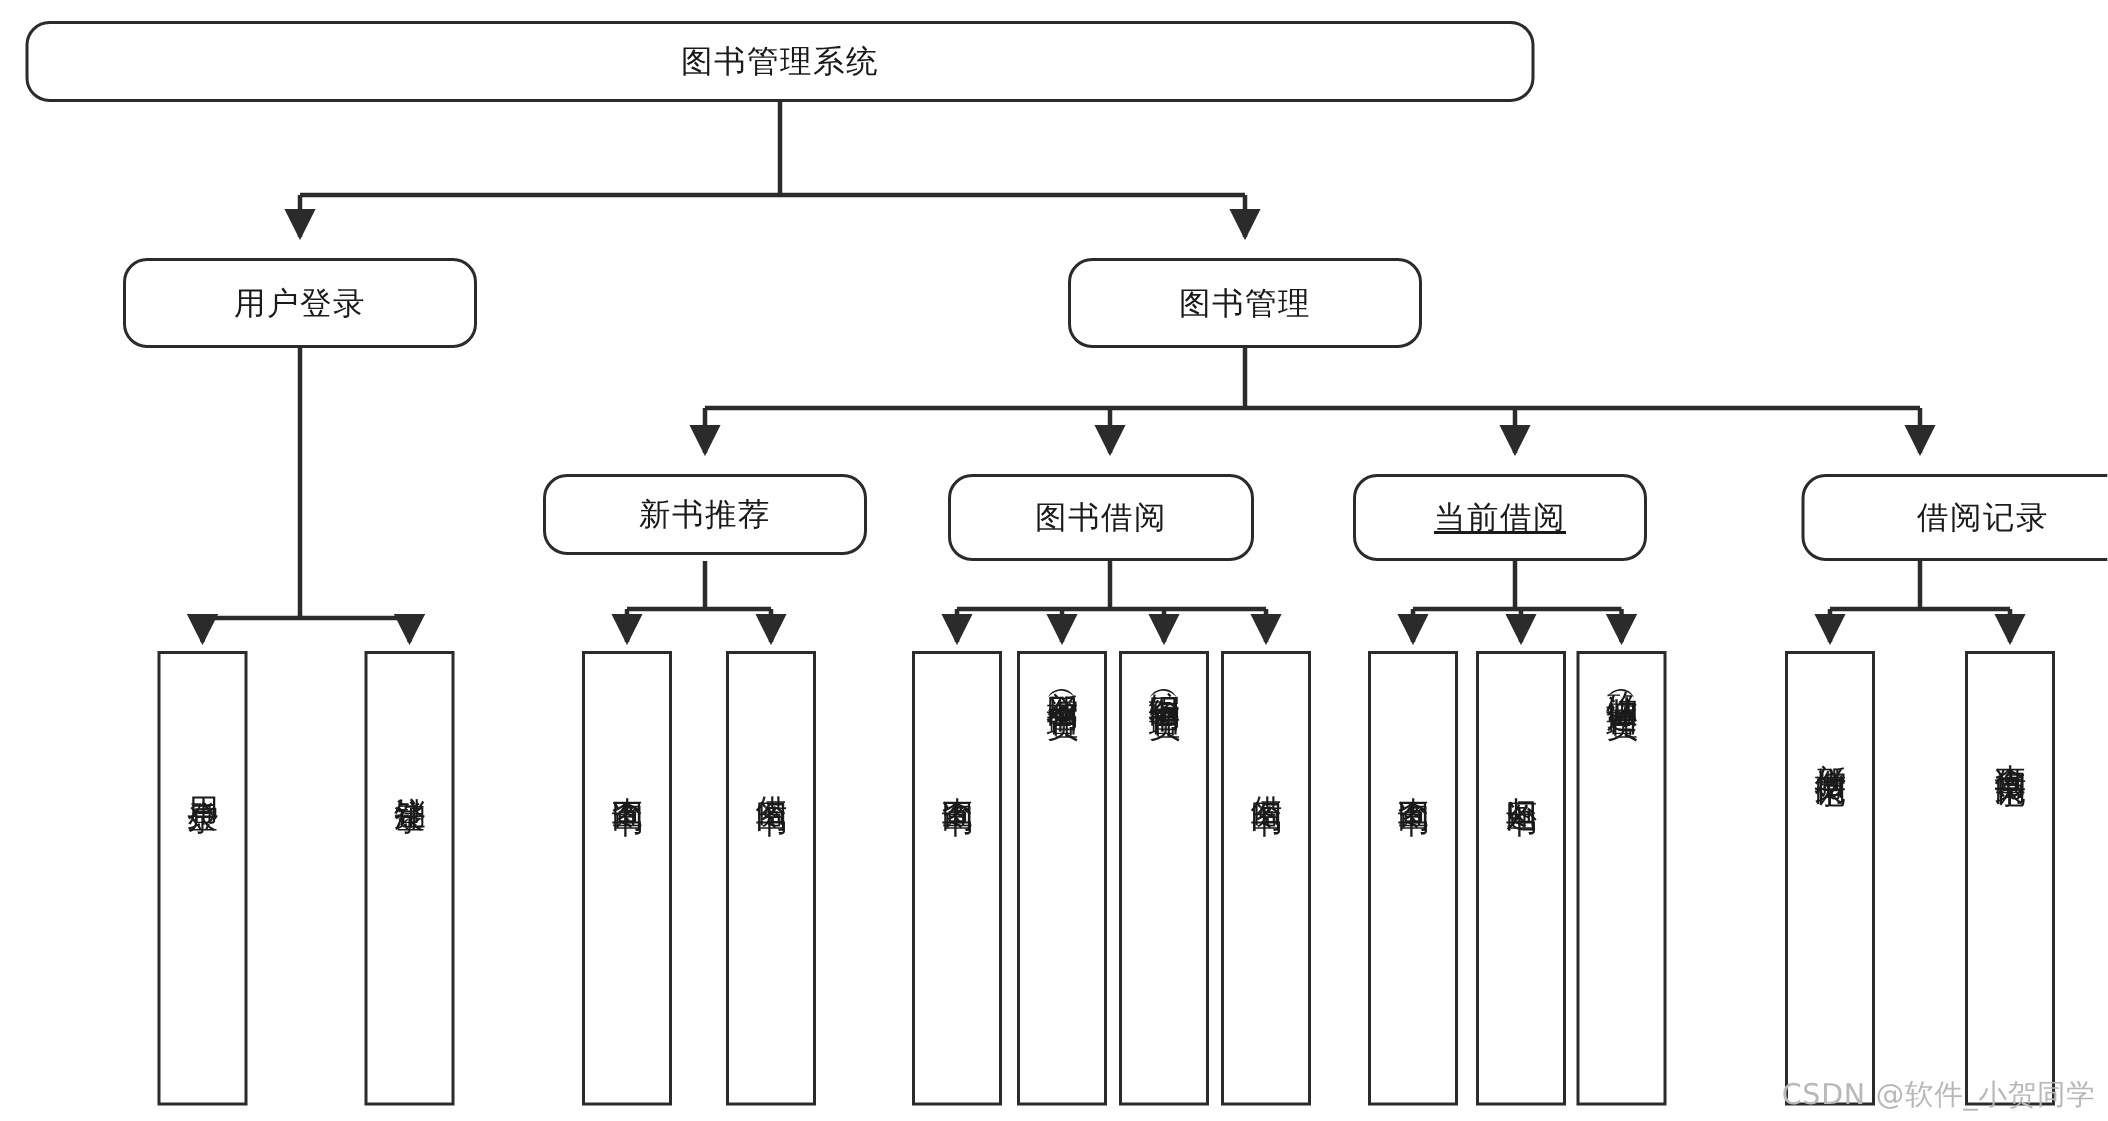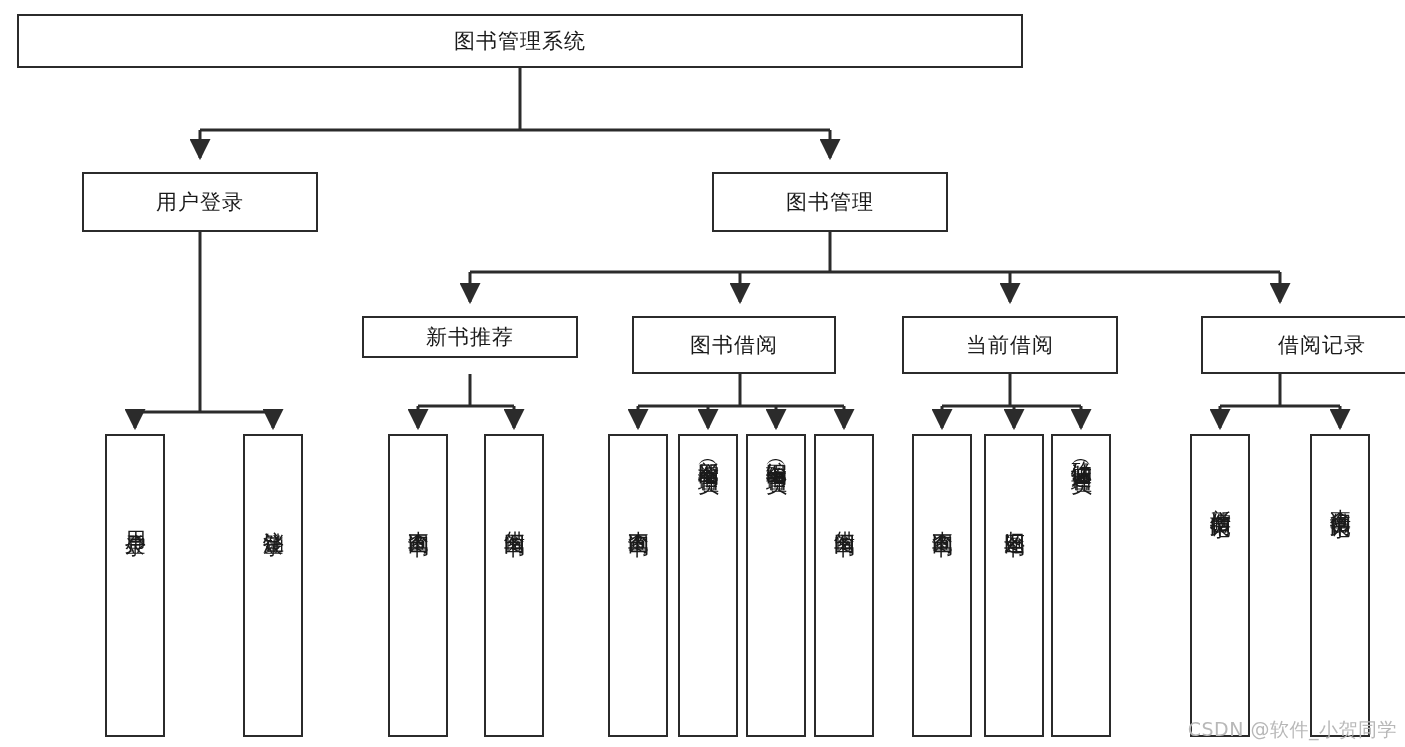--- a/index.html
+++ b/index.html
@@ -29,20 +29,21 @@
     border: 2px solid #2b2b2b;
     background: #ffffff;
     display: flex;
     align-items: center;
     justify-content: center;
     color: #1a1a1a;
   }
   .node.h-label {
     font-size: 21px;
     letter-spacing: 1px;
+    border-radius: 16px;
   }
   .node.v-label {
     align-items: flex-start;
     justify-content: center;
     padding-top: 4px;
   }
   .vtext {
     writing-mode: vertical-rl;
     text-orientation: upright;
     font-size: 21px;
@@ -129,27 +130,27 @@
     <span>图书管理系统</span>
   </div>
 
   <div class="node h-label" style="left:82px; top:172px; width:236px; height:60px;">
     <span>用户登录</span>
   </div>
   <div class="node h-label" style="left:712px; top:172px; width:236px; height:60px;align-items:center;">
     <span>图书管理</span>
   </div>
 
-  <div class="node h-label" style="left:362px; top:316px; width:216px; height:42px;">
+  <div class="node h-label" style="left:362px; top:316px; width:216px; height:54px;">
     <span>新书推荐</span>
   </div>
   <div class="node h-label" style="left:632px; top:316px; width:204px; height:58px;">
     <span>图书借阅</span>
   </div>
-  <div class="node h-label" style="left:902px; top:316px; width:216px; height:58px;">
+  <div class="node h-label" style="left:902px; top:316px; width:196px; height:58px;text-decoration:underline;">
     <span>当前借阅</span>
   </div>
   <div class="node h-label" style="left:1201px; top:316px; width:242px; height:58px;font-family:Liberation Serif, serif;">
     <span>借阅记录</span>
   </div>
 
   <div class="node v-label" style="left:105px; top:434px; width:60px; height:303px;">
     <span class="vtext pad-top">用户登录</span>
   </div>
   <div class="node v-label" style="left:243px; top:434px; width:60px; height:303px;">

